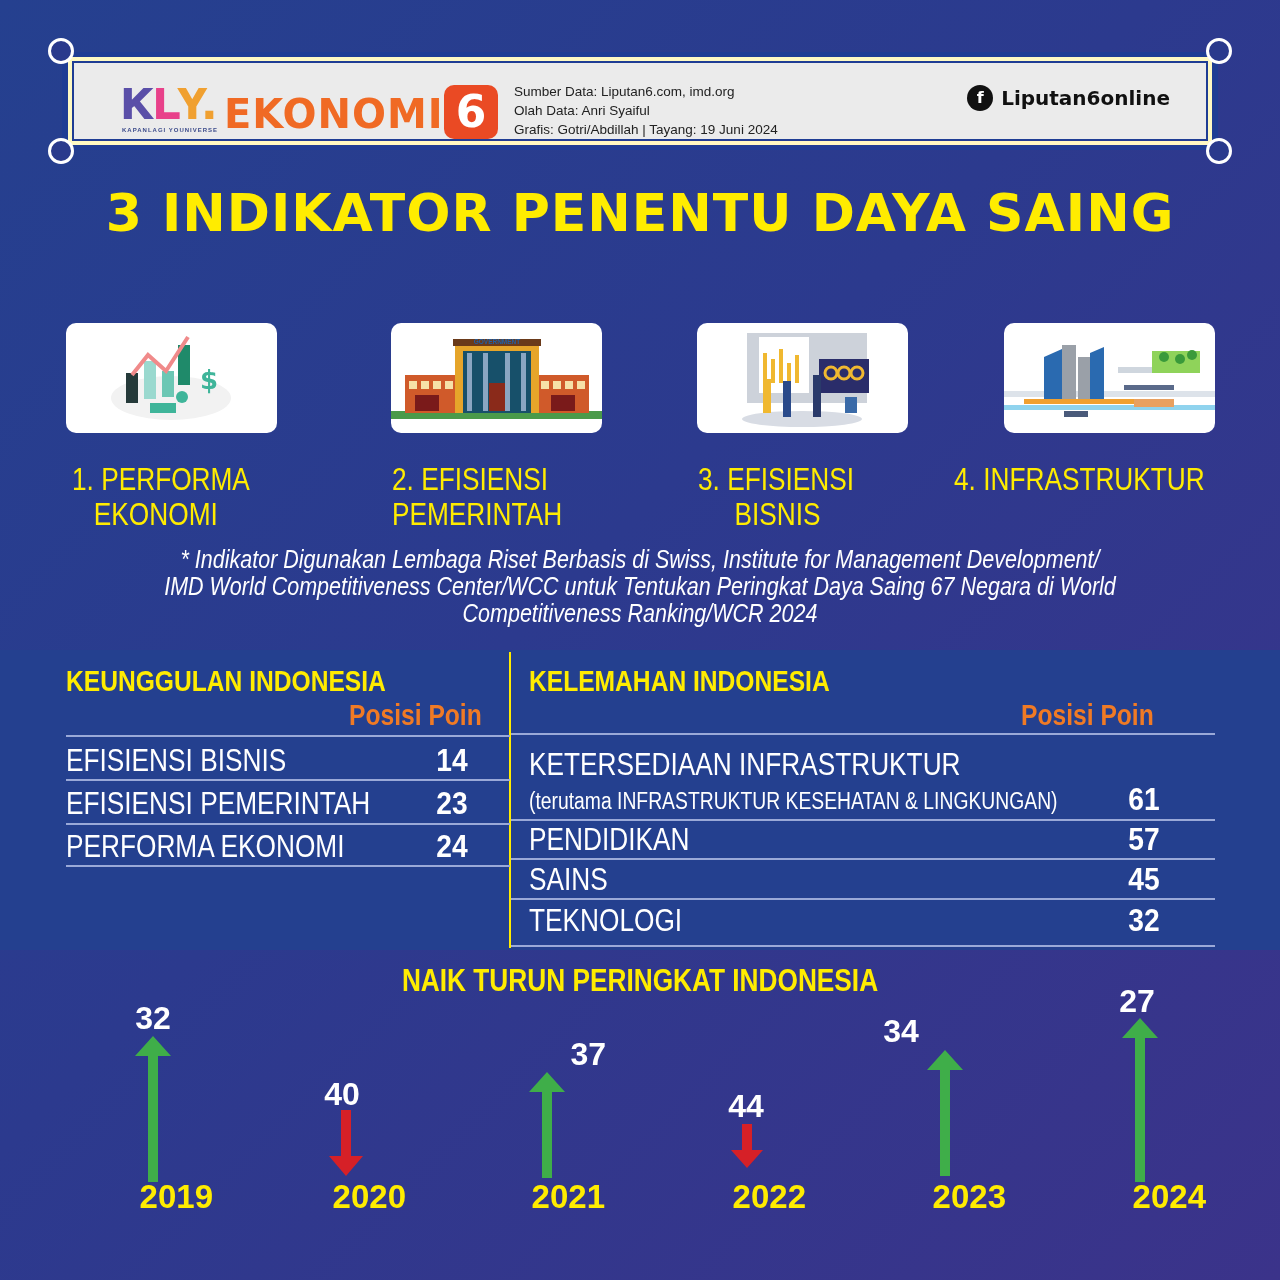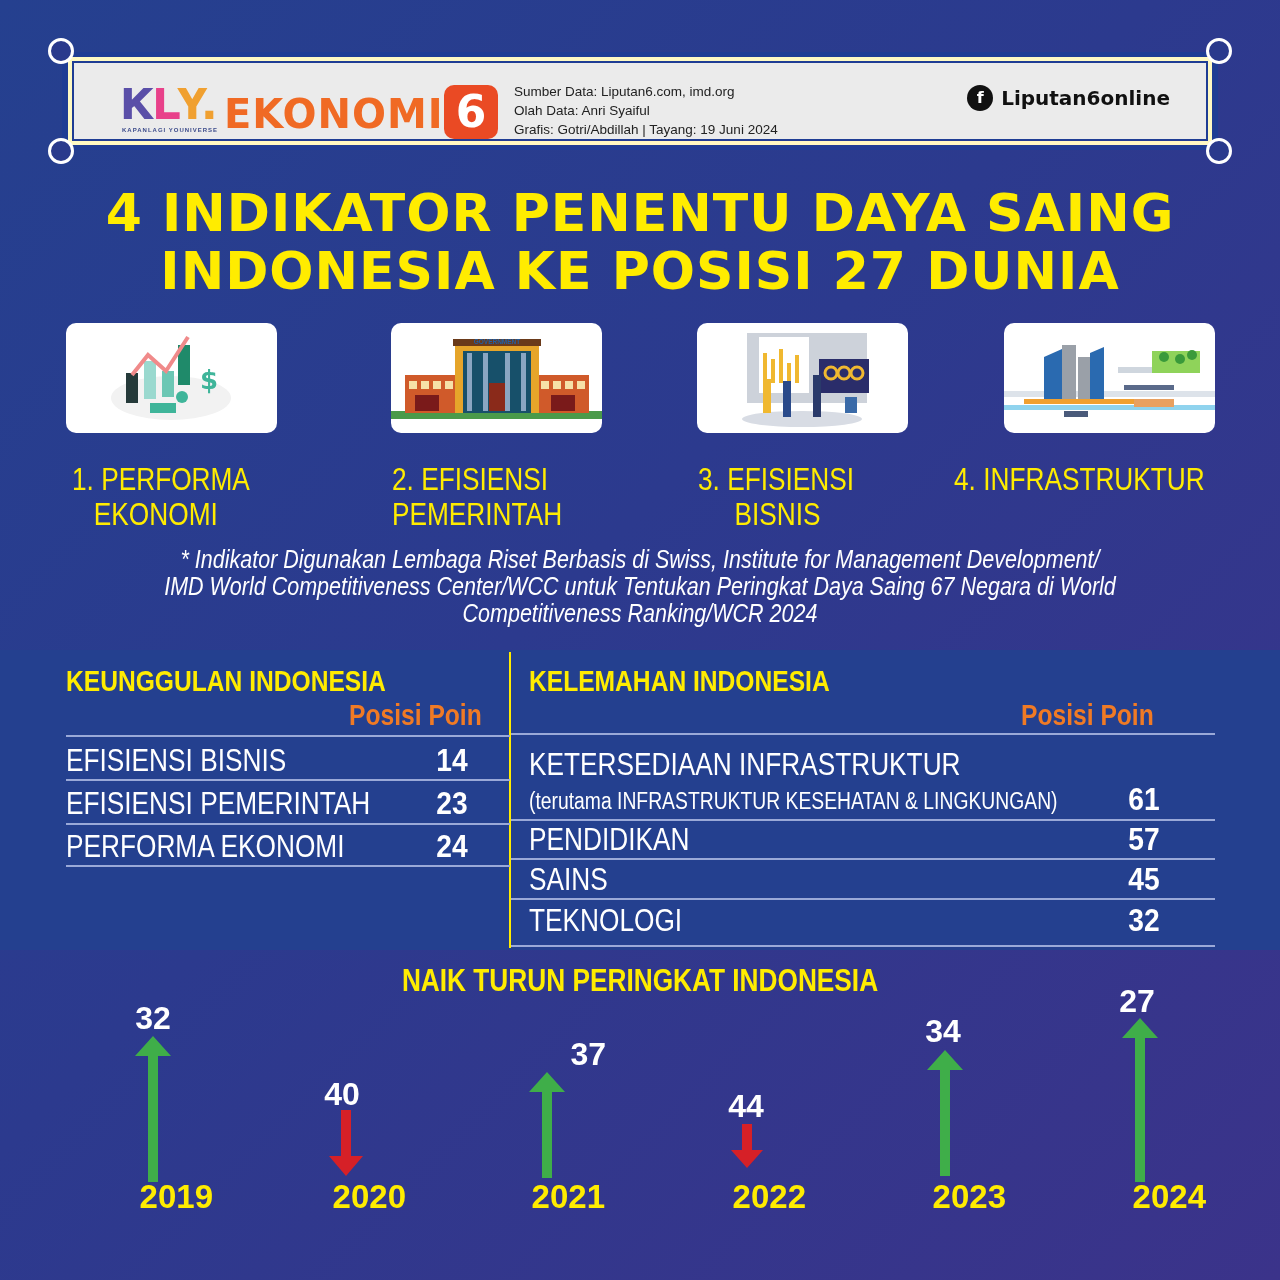--- a/index.html
+++ b/index.html
@@ -71,22 +71,21 @@
         </div>
       </div>
     </div>
     <div class="notch" style="left:-14px; top:-14px;"></div>
     <div class="notch" style="right:-14px; top:-14px;"></div>
     <div class="notch" style="left:-14px; bottom:-14px;"></div>
     <div class="notch" style="right:-14px; bottom:-14px;"></div>
   </div>
 
   <div class="title">
-    <div>4 INDIKATOR PENENTU DAYA SAING</div>
-    <div>INDONESIA KE POSISI 27 DUNIA</div>
+    <div>3 INDIKATOR PENENTU DAYA SAING</div>
   </div>
 
   <div class="card" style="left:66px;">
     <svg width="211" height="110" viewBox="0 0 211 110">
       <ellipse cx="105" cy="75" rx="60" ry="22" fill="#f2f2f2"></ellipse>
       <rect x="60" y="50" width="12" height="30" fill="#253a3a"></rect>
       <rect x="78" y="38" width="12" height="38" fill="#9ad9cf"></rect>
       <rect x="96" y="48" width="12" height="26" fill="#6cc7b4"></rect>
       <rect x="112" y="22" width="12" height="40" fill="#1f8a6a"></rect>
       <polyline points="66,52 82,32 100,48 122,14" fill="none" stroke="#f08a8a" stroke-width="4"></polyline>
@@ -231,21 +230,21 @@
     <polygon points="20,0 38,20 25,20 25,106 15,106 15,20 2,20" fill="#3fae49"></polygon>
   </svg>
   <div class="year" style="left:485px;">2021</div>
 
   <div class="rank" style="left:686px; top:1088px;">44</div>
   <svg class="arrow" style="left:729px; top:1124px;" width="36" height="44">
     <polygon points="13,0 23,0 23,26 34,26 18,44 2,26 13,26" fill="#d62027"></polygon>
   </svg>
   <div class="year" style="left:686px;">2022</div>
 
-  <div class="rank" style="left:883px; top:1013px;">34</div>
+  <div class="rank" style="left:841px; top:1013px;">34</div>
   <svg class="arrow" style="left:925px; top:1050px;" width="40" height="126">
     <polygon points="20,0 38,20 25,20 25,126 15,126 15,20 2,20" fill="#3fae49"></polygon>
   </svg>
   <div class="year" style="left:886px;">2023</div>
 
   <div class="rank" style="left:1077px; top:983px;">27</div>
   <svg class="arrow" style="left:1120px; top:1018px;" width="40" height="164">
     <polygon points="20,0 38,20 25,20 25,164 15,164 15,20 2,20" fill="#3fae49"></polygon>
   </svg>
   <div class="year" style="left:1086px;">2024</div>

